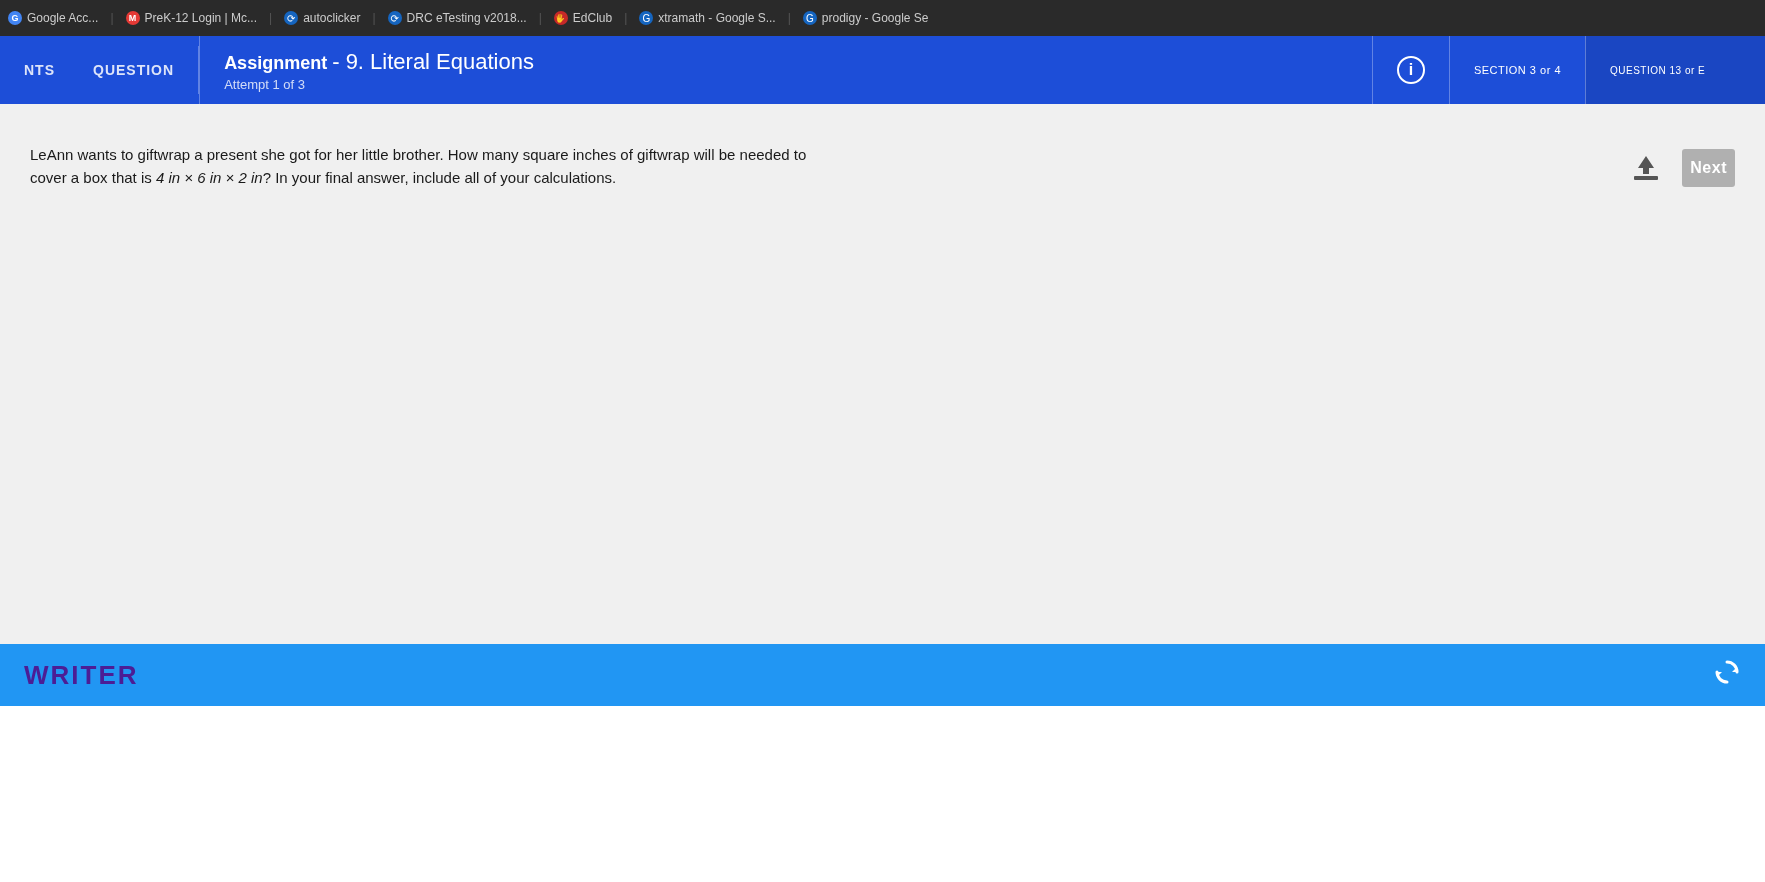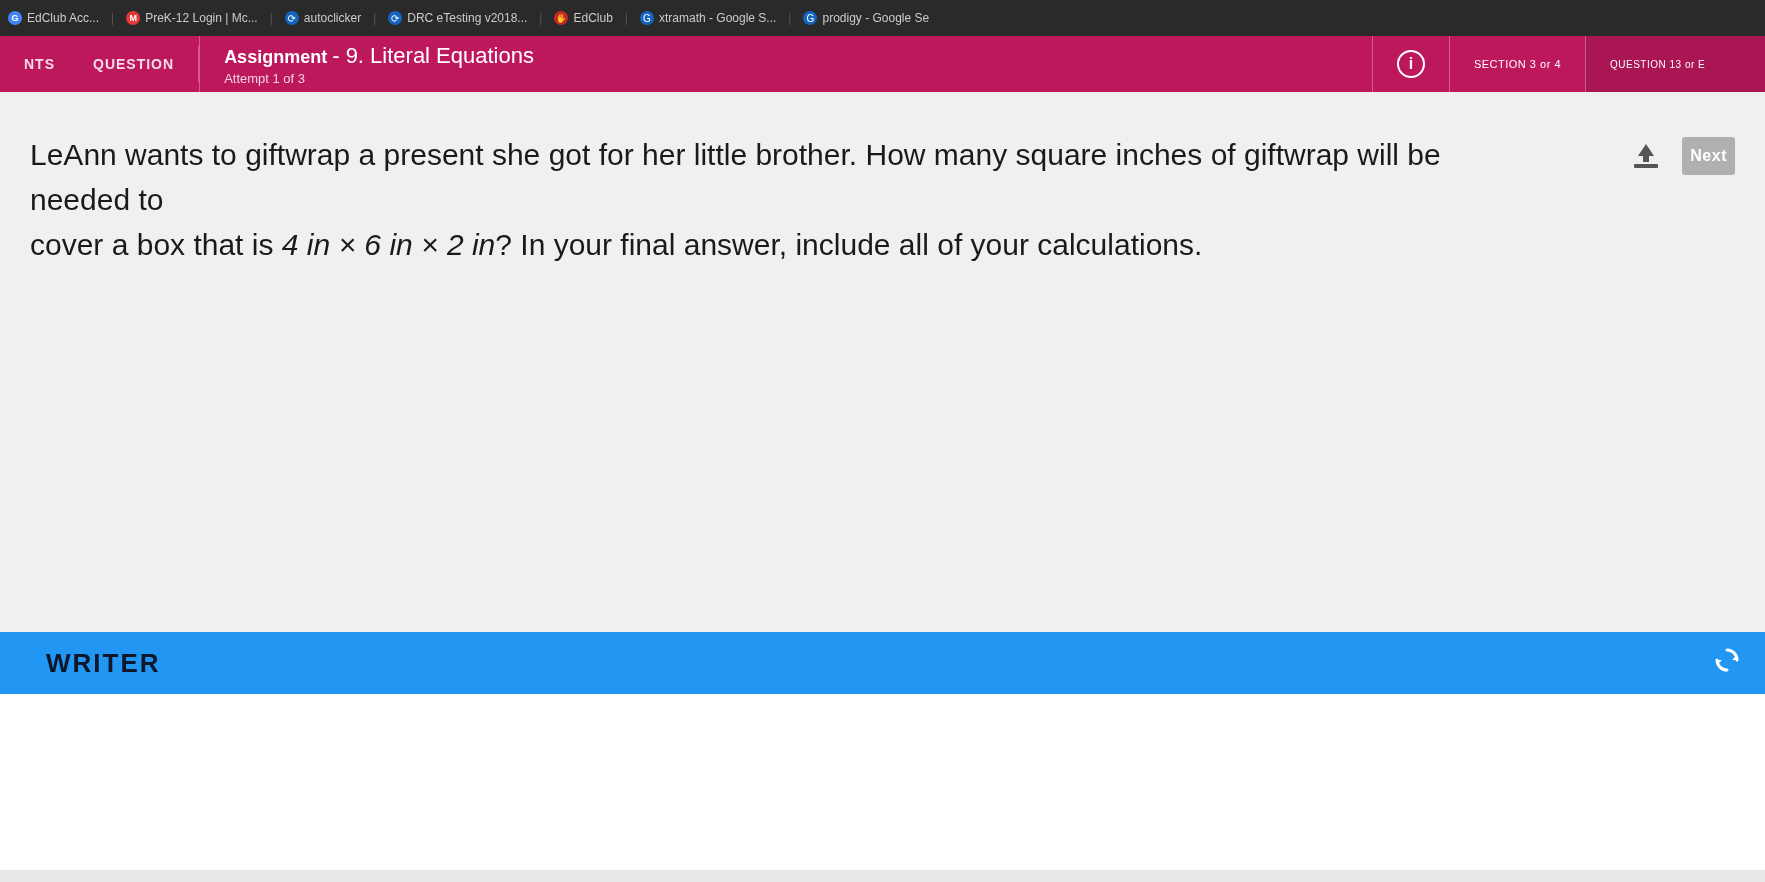--- a/index.html
+++ b/index.html
@@ -55,24 +55,24 @@
     .tab-favicon.xtramath { background: #1565c0; color: white; }
     .tab-favicon.prodigy { background: #1565c0; color: white; }
 
     .tab-sep {
       color: #555;
       margin: 0 2px;
     }
 
     
     .app-header {
-      background: #be185d;
+      background: #1d4ed8;
       display: flex;
       align-items: stretch;
-      height: 56px;
+      height: 68px;
       color: white;
     }
 
     .header-nav-left {
       display: flex;
       align-items: center;
       padding: 0 20px;
       gap: 30px;
       font-size: 14px;
       font-weight: 600;
@@ -164,21 +164,21 @@
 
     
     .main-content {
       background: #f0f0f0;
       padding: 40px 30px 30px 30px;
       min-height: calc(882px - 36px - 68px);
       position: relative;
     }
 
     .question-text {
-      font-size: 30px;
+      font-size: 15px;
       color: #1a1a1a;
       line-height: 1.5;
       max-width: 1500px;
     }
 
     .question-text .math {
       font-style: italic;
     }
 
     .upload-area {
@@ -226,23 +226,22 @@
       background: #2196f3;
       padding: 14px 24px;
       display: flex;
       align-items: center;
       justify-content: space-between;
     }
 
     .writer-label {
       font-size: 26px;
       font-weight: 700;
-      color: #0f172a;
+      color: #4c1d95;
       letter-spacing: 2px;
-      margin-left: 22px;
     }
 
     .writer-refresh-icon {
       color: white;
       font-size: 22px;
       cursor: pointer;
     }
 
     .writer-body {
       background: white;
@@ -268,21 +267,21 @@
       background: transparent;
       font-family: Arial, sans-serif;
     }
   </style>
 </head>
 <body>
 
 <div class="browser-tabs">
   <div class="browser-tab">
     <span class="tab-favicon google">G</span>
-    <span>EdClub Acc...</span>
+    <span>Google Acc...</span>
   </div>
   <span class="tab-sep">|</span>
   <div class="browser-tab">
     <span class="tab-favicon mcgraw">M</span>
     <span>PreK-12 Login | Mc...</span>
   </div>
   <span class="tab-sep">|</span>
   <div class="browser-tab">
     <span class="tab-favicon auto">⟳</span>
     <span>autoclicker</span>

